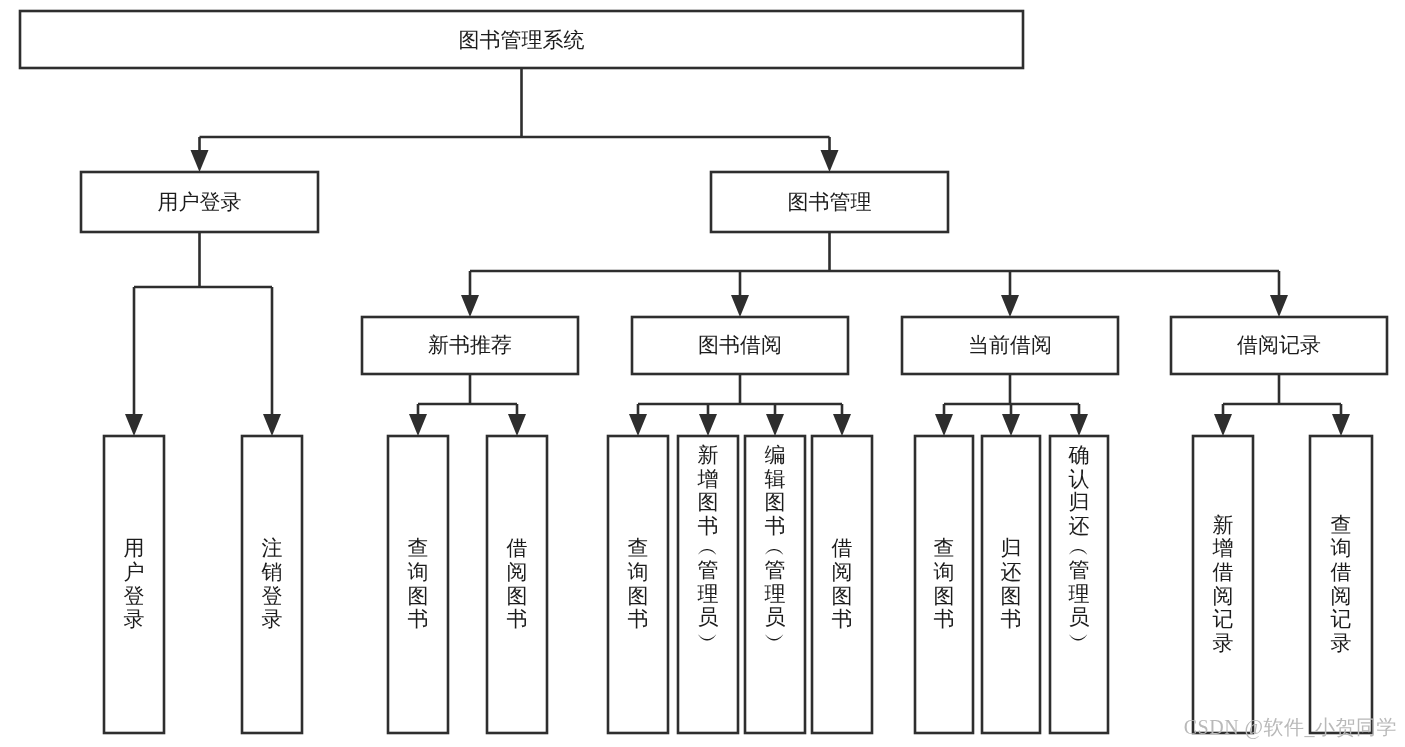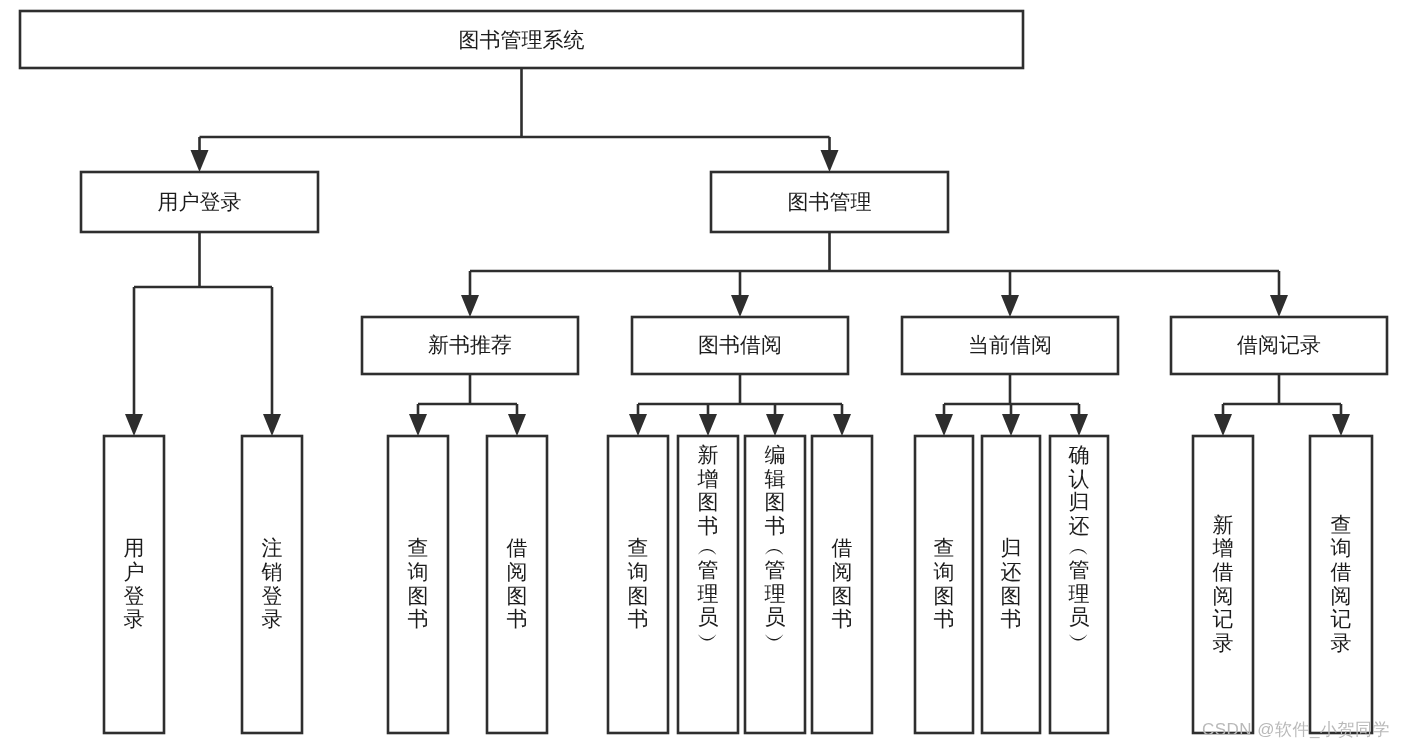--- a/index.html
+++ b/index.html
@@ -69,24 +69,24 @@
   .vlabel-wrap span {
     display: block;
   }
   .vlabel-wrap span.paren {
     transform: rotate(90deg);
     display: block;
     line-height: 1.0;
   }
   #watermark {
     position: absolute;
-    right: 15px;
+    right: 8px;
     bottom: 6px;
-    font-family: Liberation Sans, sans-serif;
-    font-size: 17px;
+    font-family: Liberation Serif, serif;
+    font-size: 20px;
     color: #b9b9b9;
     letter-spacing: 0.5px;
     white-space: nowrap;
   }
 </style>
 </head>
 <body>
 
 <div id="diagram-root">
 

